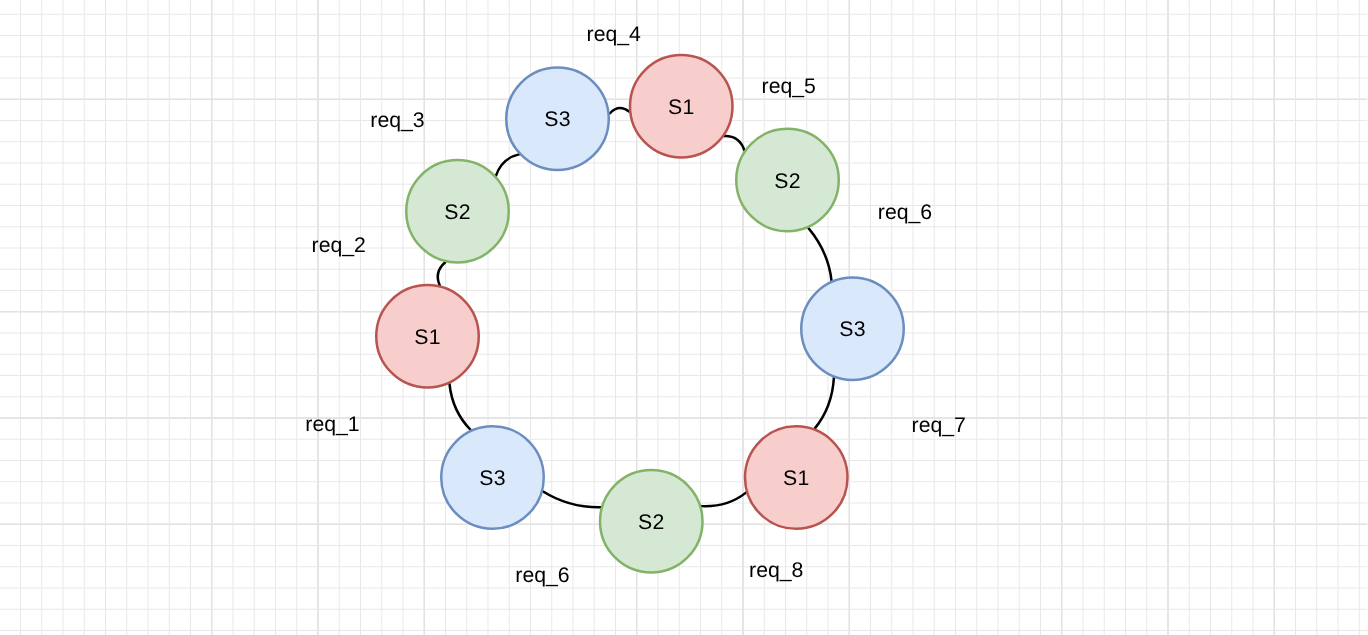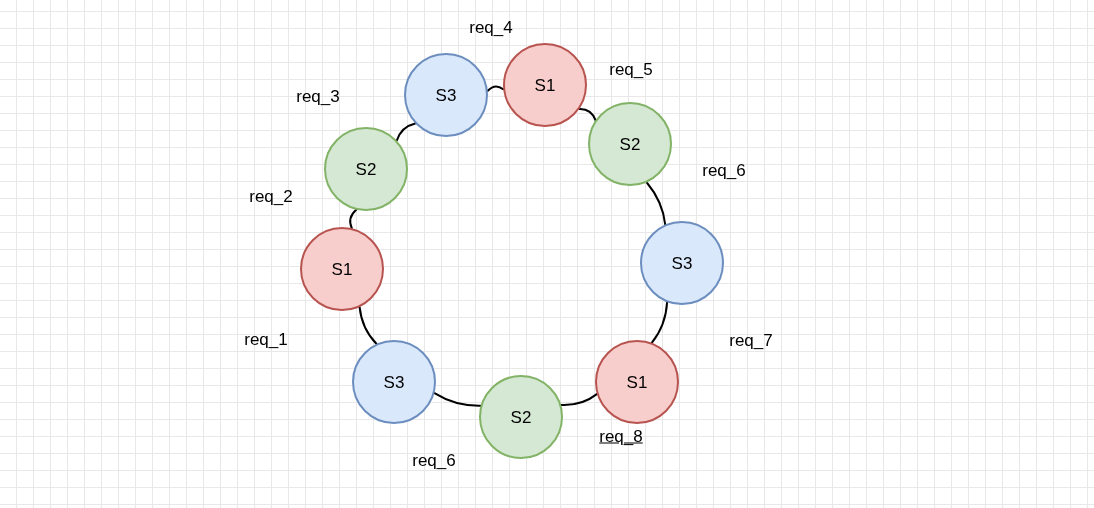--- a/index.html
+++ b/index.html
@@ -105,21 +105,21 @@
         <span>S2</span>
       </div>
       <div class="node" style="left: 404px; top: 53px; width: 84px; height: 84px; background: rgb(218, 232, 252); border-color: rgb(108, 142, 191);">
         <span>S3</span>
       </div>
     </div>
   <div id="label-layer">
       <div class="edge-label" style="left: 631px; top: 69px; text-align: center;">req_5</div>
       <div class="edge-label" style="left: 724px; top: 170px;">req_6</div>
       <div class="edge-label" style="left: 723px; top: 340px; margin-left: 28px;">req_7</div>
-      <div class="edge-label" style="left: 621px; top: 436px; text-decoration: underline;">req_8</div>
+      <div class="edge-label" style="left: 621px; top: 456px;">req_8</div>
       <div class="edge-label" style="left: 434px; top: 460px;">req_6</div>
       <div class="edge-label" style="left: 266px; top: 339px;">req_1</div>
       <div class="edge-label" style="left: 271px; top: 196px;">req_2</div>
       <div class="edge-label" style="left: 318px; top: 96px;">req_3</div>
       <div class="edge-label" style="left: 491px; top: 27px;">req_4</div>
     </div>
 
 </div>
 
 </body></html>

